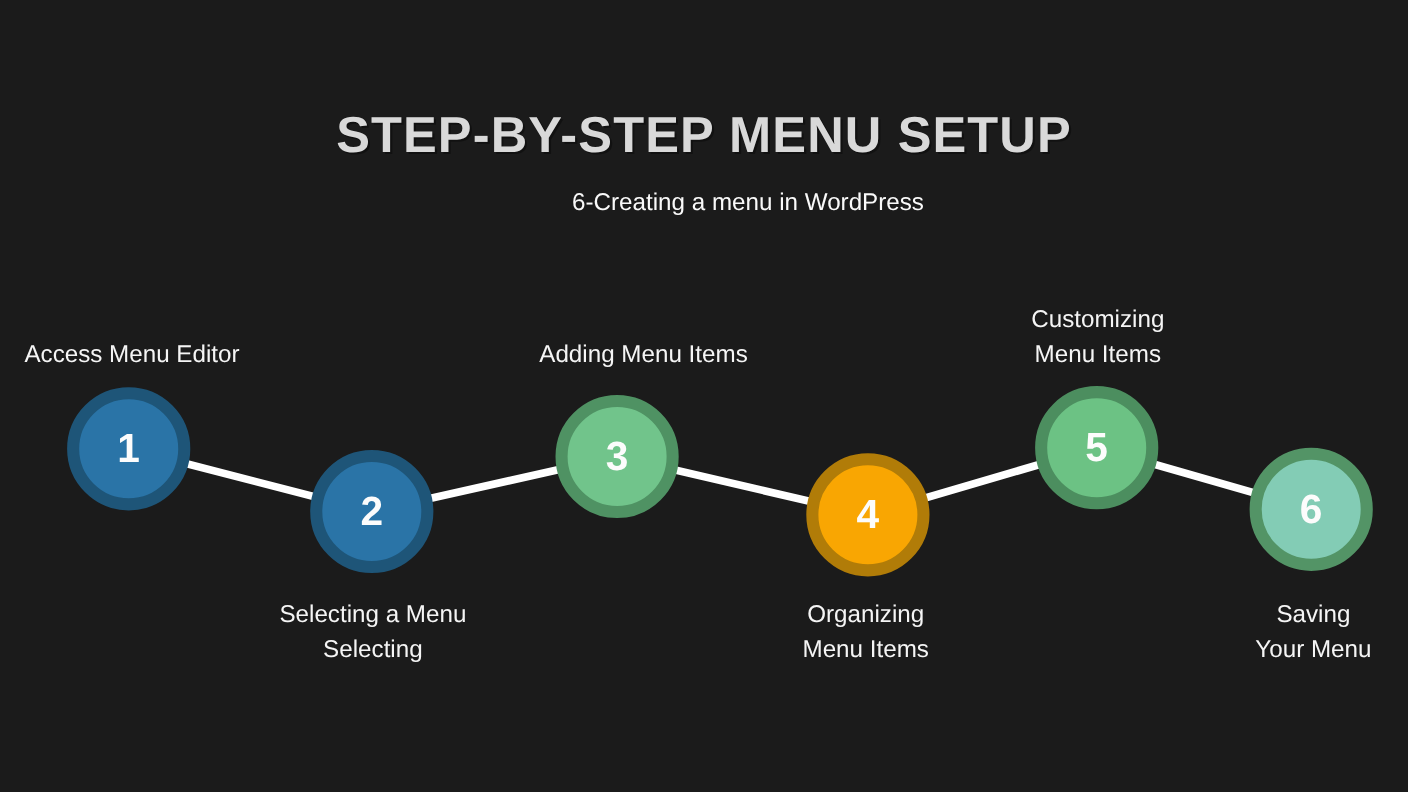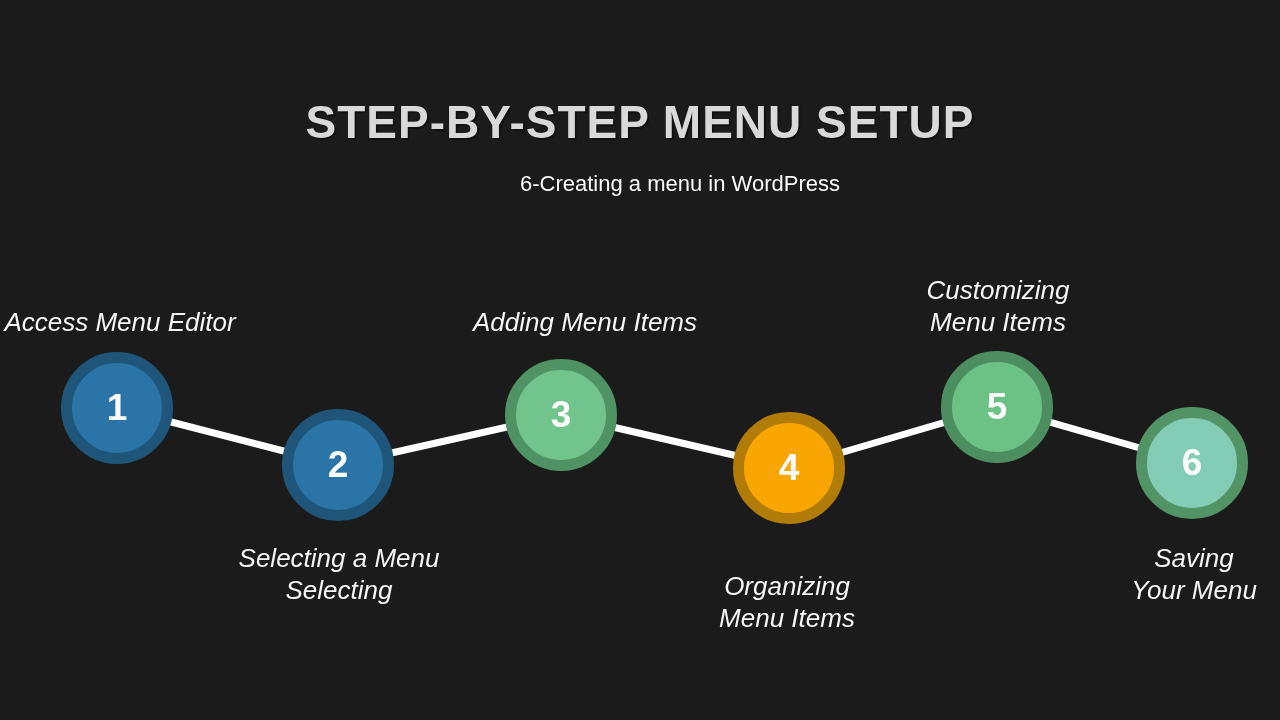--- a/index.html
+++ b/index.html
@@ -76,31 +76,30 @@
   .step-2 { left: 282px;  top: 409px; }
   .step-3 { left: 505px;  top: 359px; }
   .step-4 { left: 733px;  top: 412px; }
   .step-5 { left: 941px;  top: 351px; }
   .step-6 { left: 1136px; top: 407px; }
   
   .label {
     position: absolute;
     width: 300px;
     text-align: center;
-    font-size: 26px;
+    font-size: 22px;
     line-height: 32px;
     color: #F5F5F5;
     z-index: 3;
-    font-style: italic;
   }
   .label-1 { left: -30px;  top: 306px; }
   .label-3 { left: 435px;  top: 306px; }
   .label-5 { left: 848px;  top: 274px; }
   .label-2 { left: 189px;  top: 542px; }
-  .label-4 { left: 637px;  top: 542px; margin-top: 28px; }
+  .label-4 { left: 637px;  top: 542px; }
   .label-6 { left: 1044px; top: 542px; }
 </style>
 </head>
 <body style="background: rgb(27, 27, 27);">
 
 <div class="canvas">
 
   <h1 class="title" style="color: rgb(217, 217, 217);">STEP-BY-STEP MENU SETUP</h1>
   <p class="subtitle" style="color: rgb(250, 250, 250); padding-left: 40px;">6-Creating a menu in WordPress</p>
 

